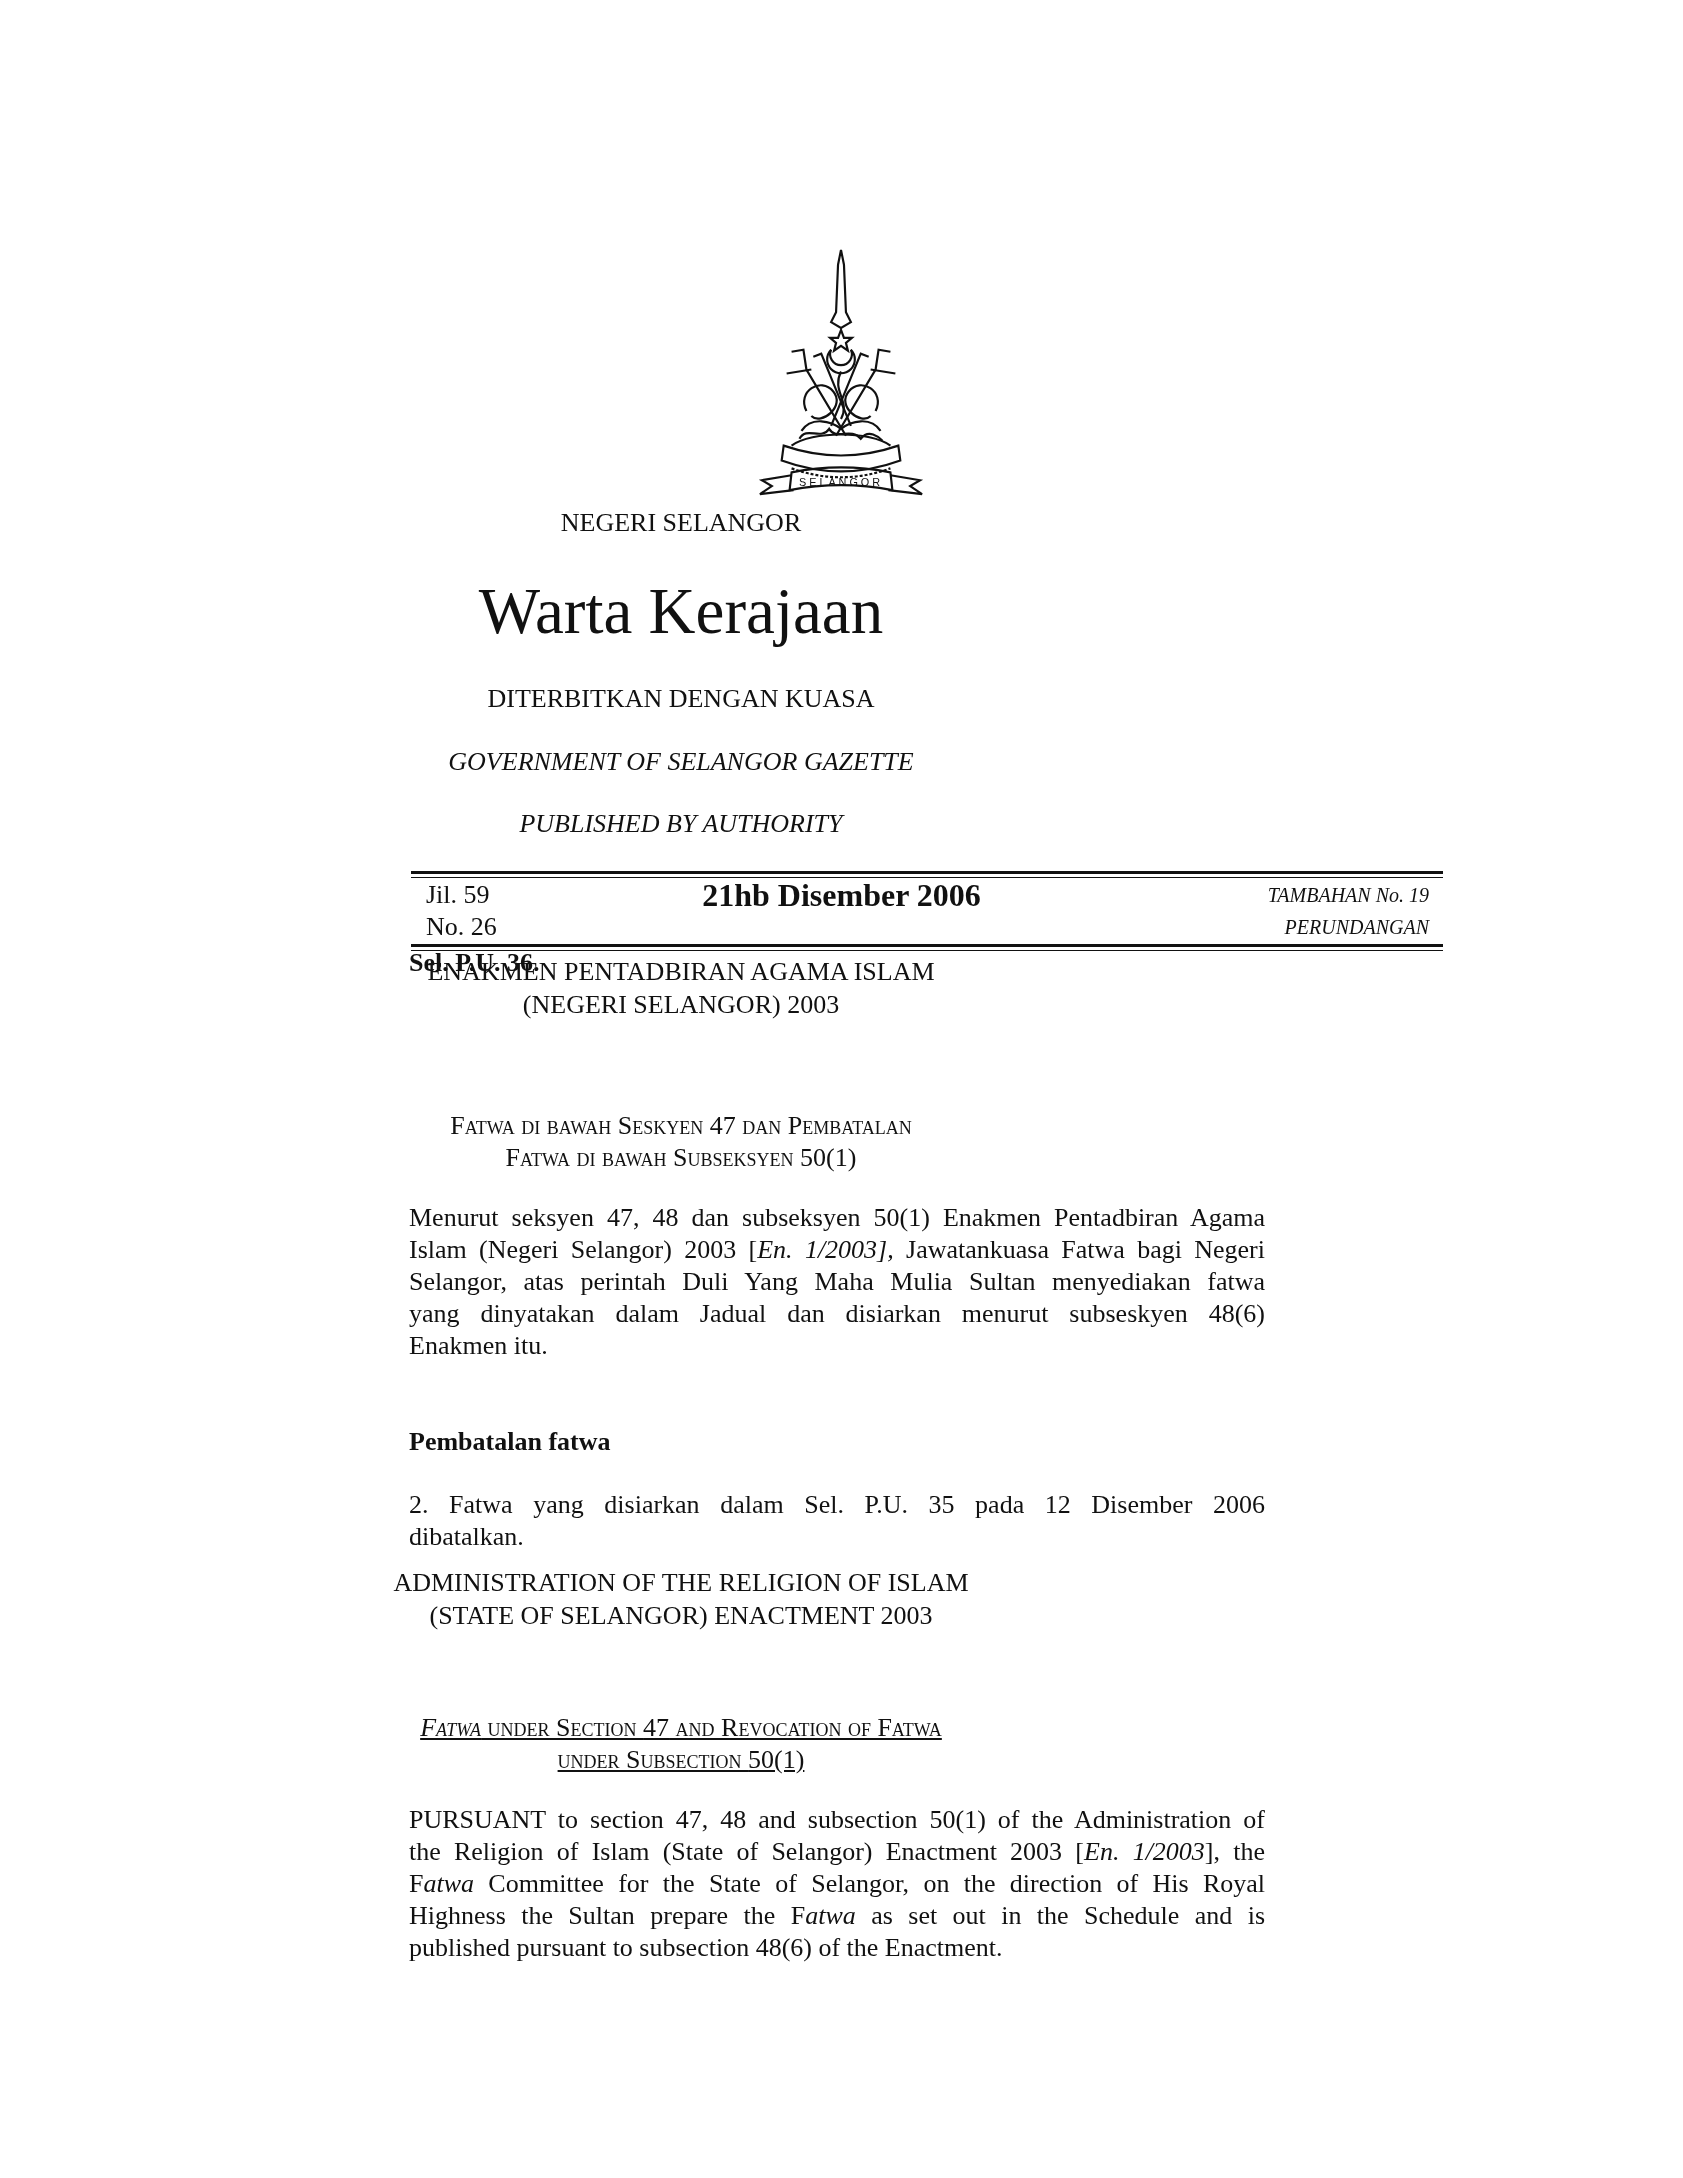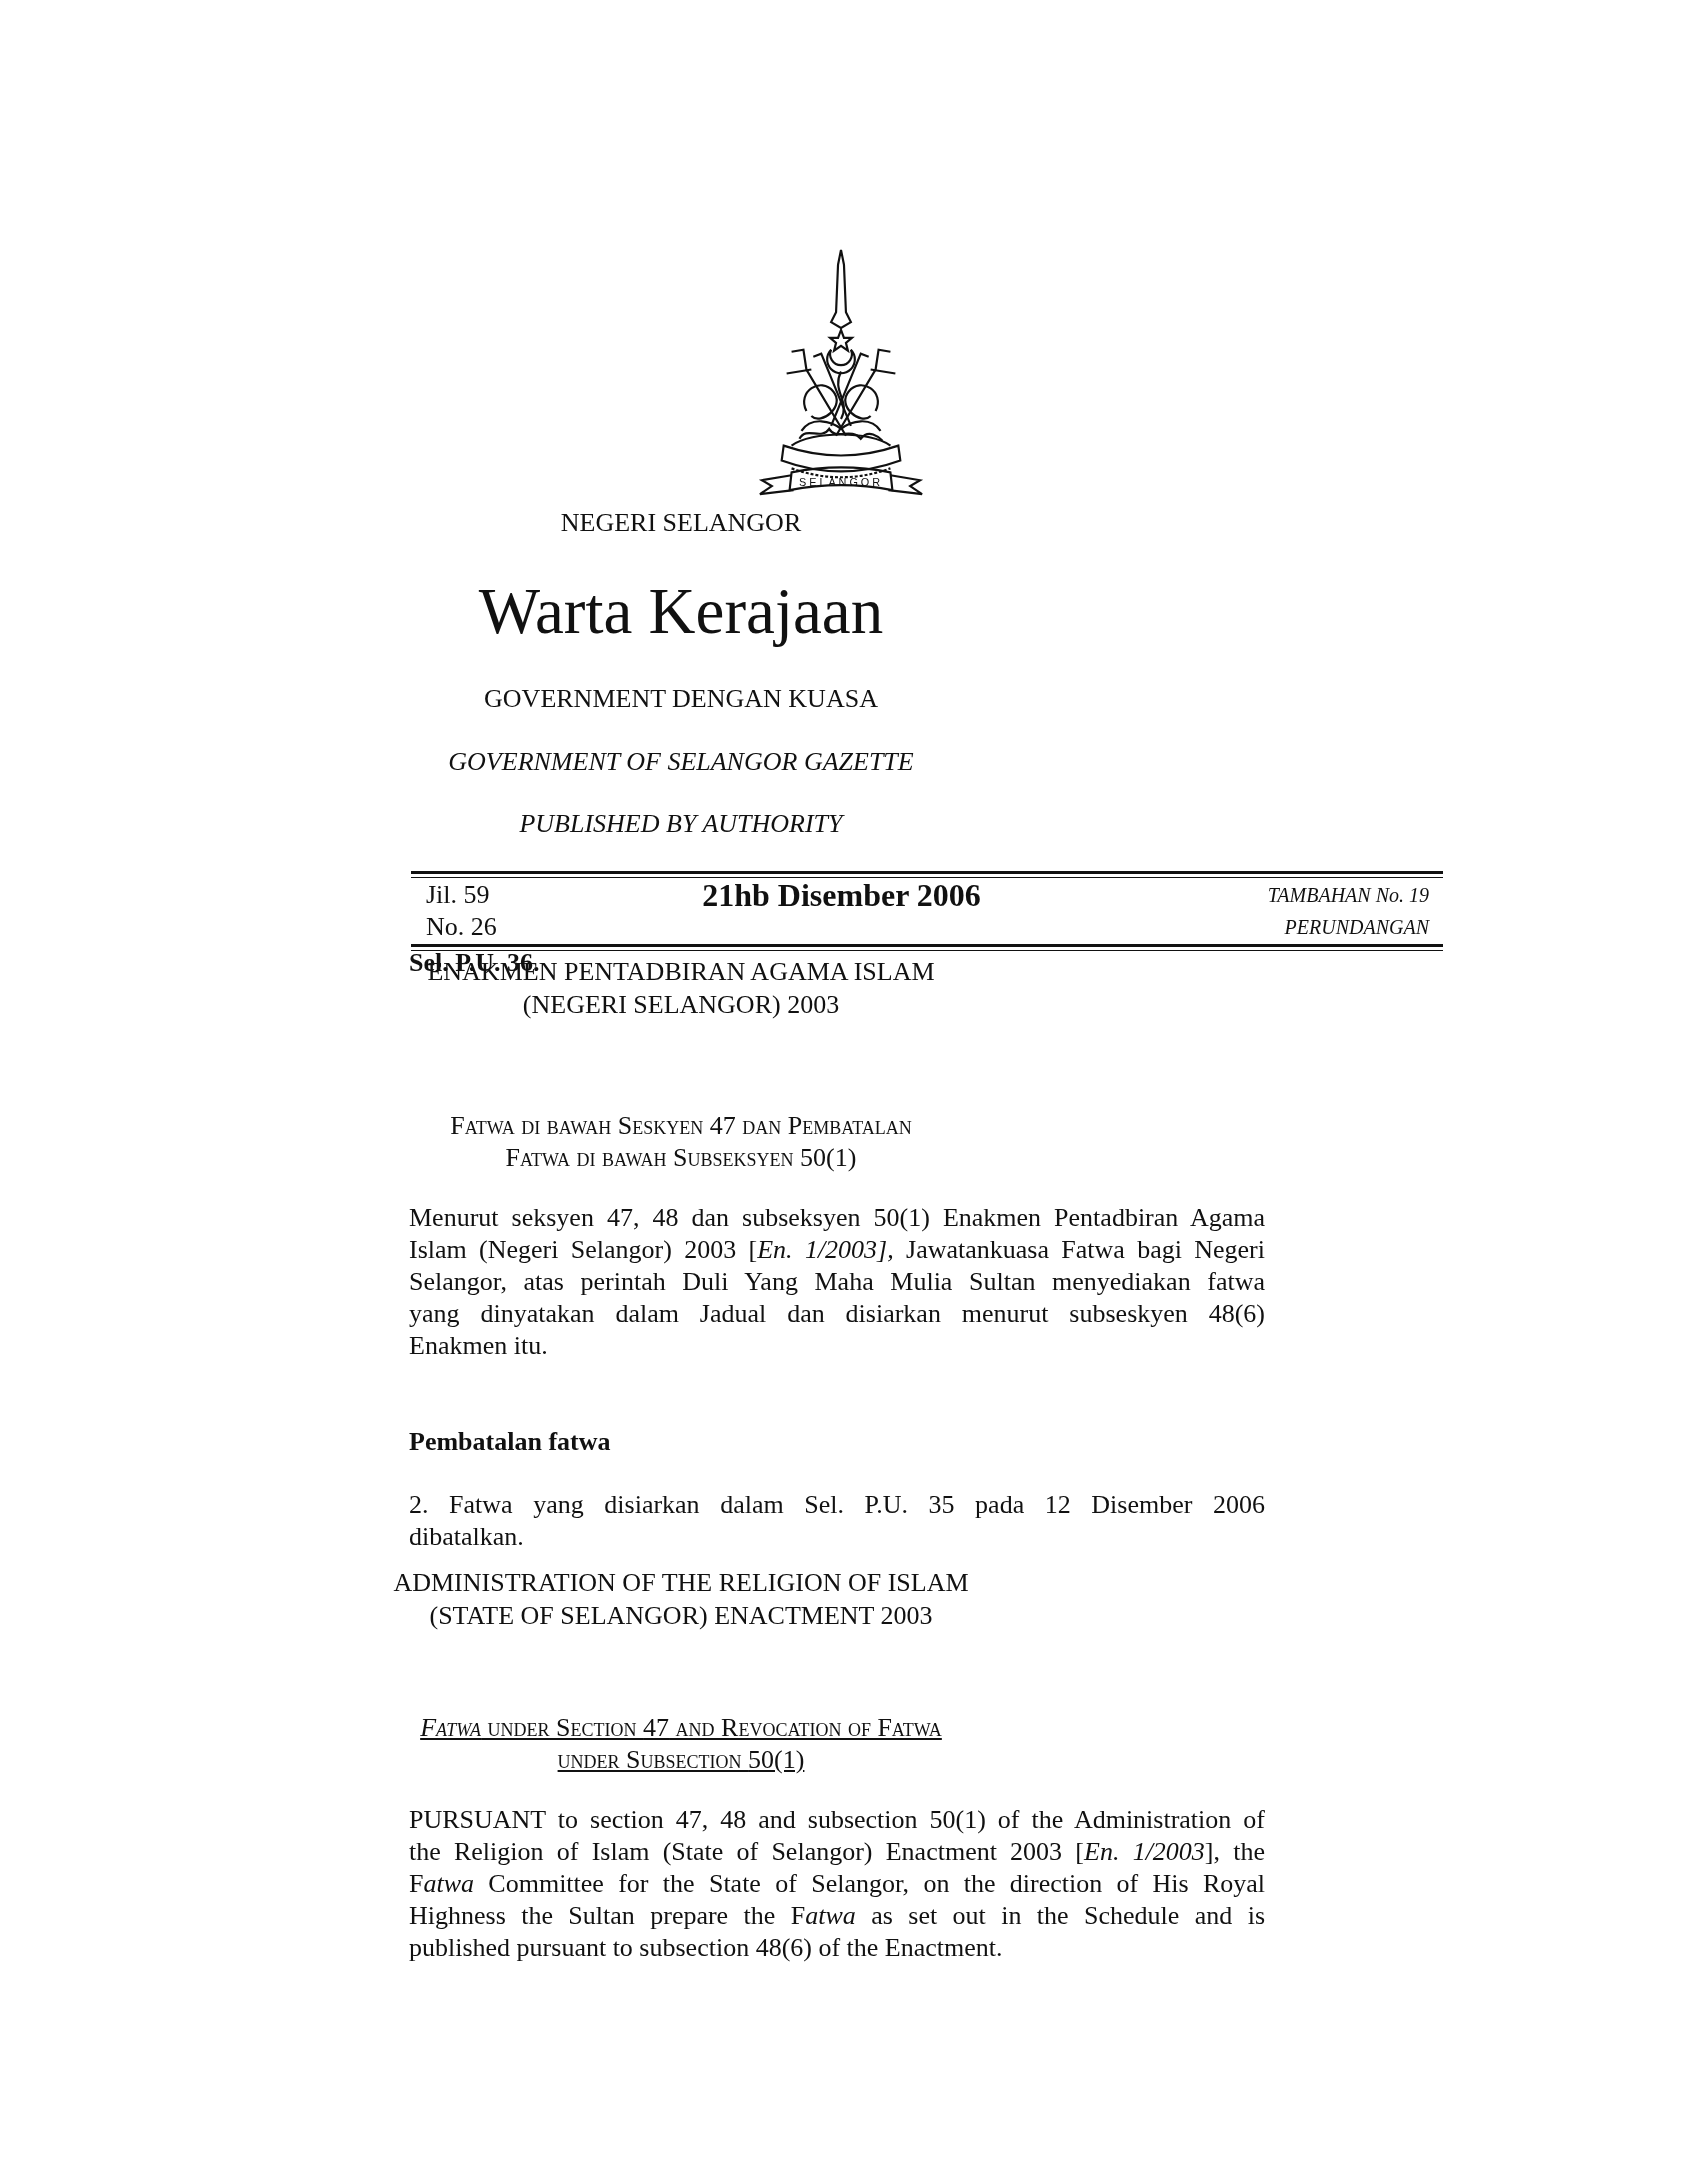--- a/index.html
+++ b/index.html
@@ -72,21 +72,21 @@
 
     <path d="M40 232 Q90 222 140 232 L142 250 Q90 240 38 250 Z"></path>
     <path d="M40 235 L10 240 L20 246 L8 254 L42 250"></path>
     <path d="M140 235 L170 240 L160 246 L172 254 L138 250"></path>
   </g>
   <text x="90" y="246" text-anchor="middle" font-family="Liberation Sans, sans-serif" font-size="11" letter-spacing="3" fill="#111">SELANGOR</text>
 </svg>
 
 <div class="abs center state-name">NEGERI SELANGOR</div>
 <div class="abs center title">Warta Kerajaan</div>
-<div class="abs center subtitle-ms">GOVERNMENT DENGAN KUASA</div>
+<div class="abs center subtitle-ms">DITERBITKAN DENGAN KUASA</div>
 <div class="abs center subtitle-en">GOVERNMENT OF SELANGOR GAZETTE</div>
 <div class="abs center subtitle-auth">PUBLISHED BY AUTHORITY</div>
 
 <div class="abs rule rule-thick" style="top:871px;"></div>
 <div class="abs rule rule-thin" style="top:877px;"></div>
 <div class="abs rule rule-thick" style="top:944px;"></div>
 <div class="abs rule rule-thin" style="top:950px;"></div>
 
 <div class="abs info-left">
   <div>Jil. 59</div>

